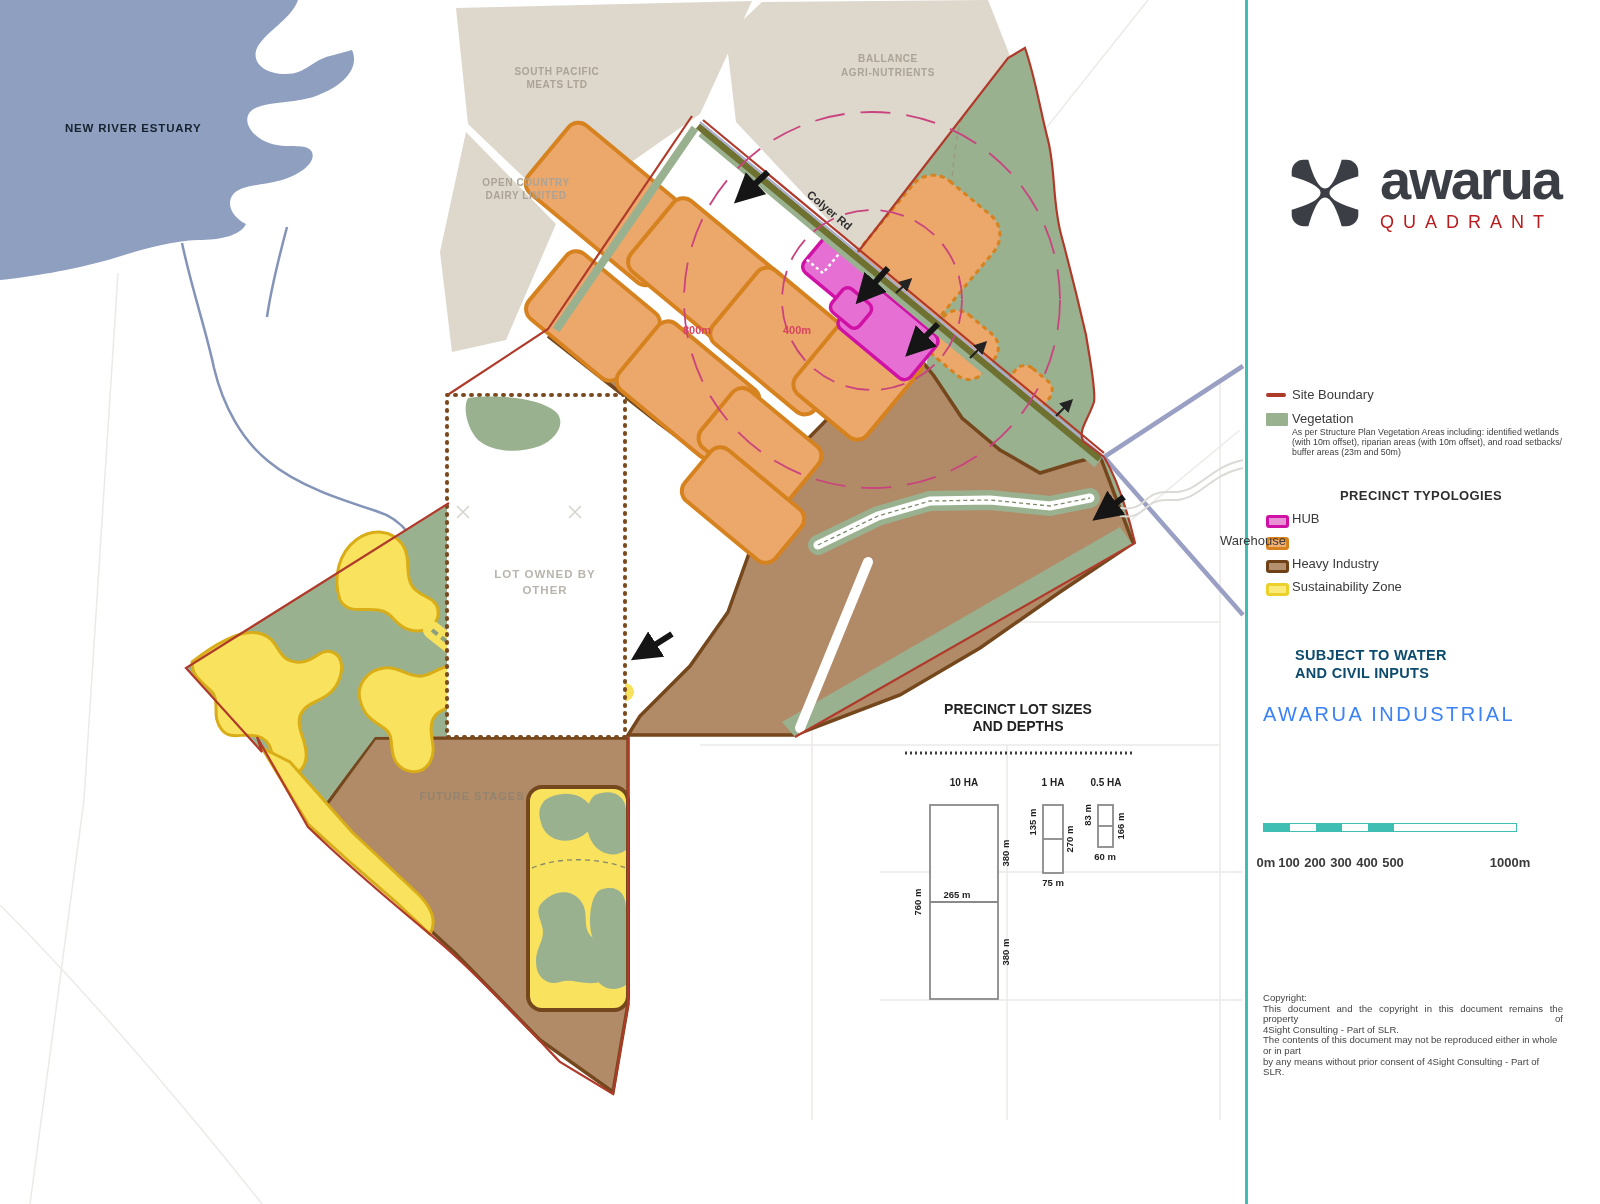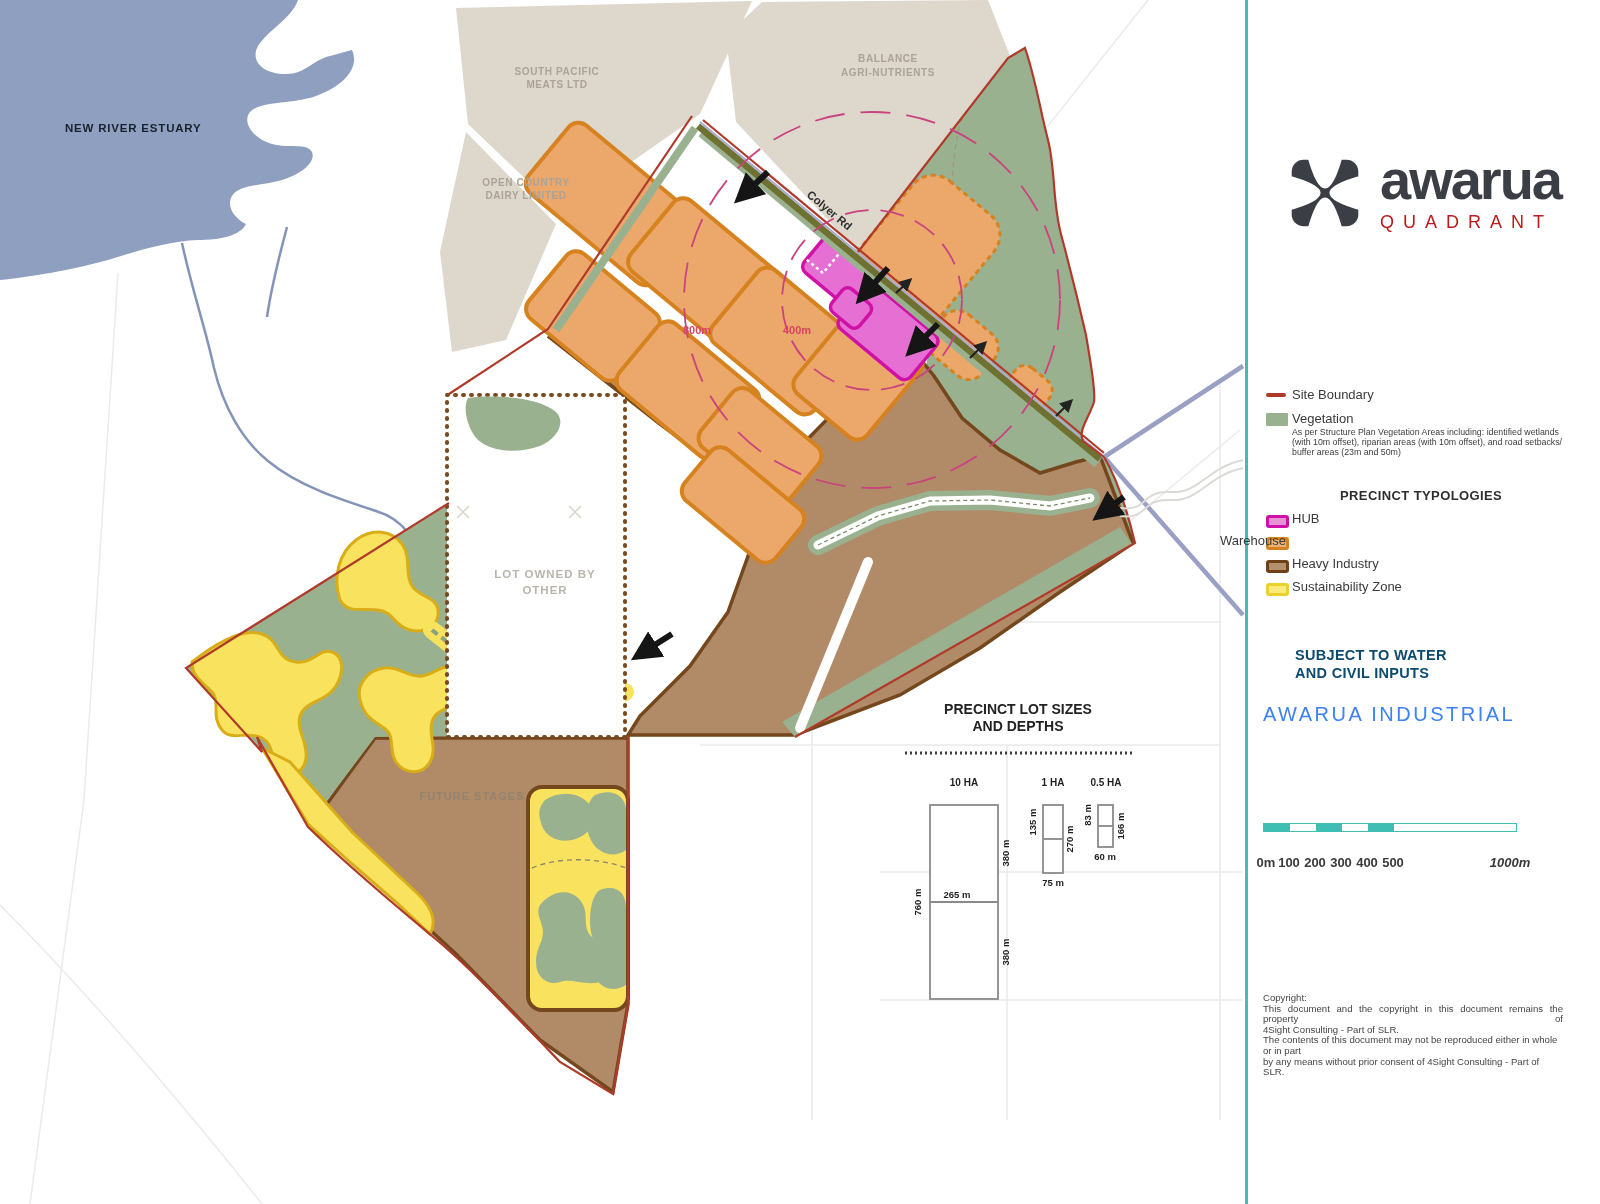--- a/index.html
+++ b/index.html
@@ -300,21 +300,21 @@
   <div class="scaleseg" style="left:0;width:26px;"></div>
   <div class="scaleseg" style="left:52px;width:26px;"></div>
   <div class="scaleseg" style="left:104px;width:26px;"></div>
 </div>
 <span class="scalelabel" style="left:1266px;">0m</span>
 <span class="scalelabel" style="left:1289px;">100</span>
 <span class="scalelabel" style="left:1315px;">200</span>
 <span class="scalelabel" style="left:1341px;">300</span>
 <span class="scalelabel" style="left:1367px;">400</span>
 <span class="scalelabel" style="left:1393px;">500</span>
-<span class="scalelabel" style="left:1510px;font-style:italic;">1000m</span>
+<span class="scalelabel" style="left:1510px;">1000m</span>
 
 <div class="copyright">
   <div>Copyright:</div>
   <div class="cjust">This document and the copyright in this document remains the property of</div>
   <div>4Sight Consulting - Part of SLR.</div>
   <div>The contents of this document may not be reproduced either in whole or in part</div>
   <div>by any means without prior consent of 4Sight Consulting - Part of SLR.</div>
 </div>
 
 </div>

